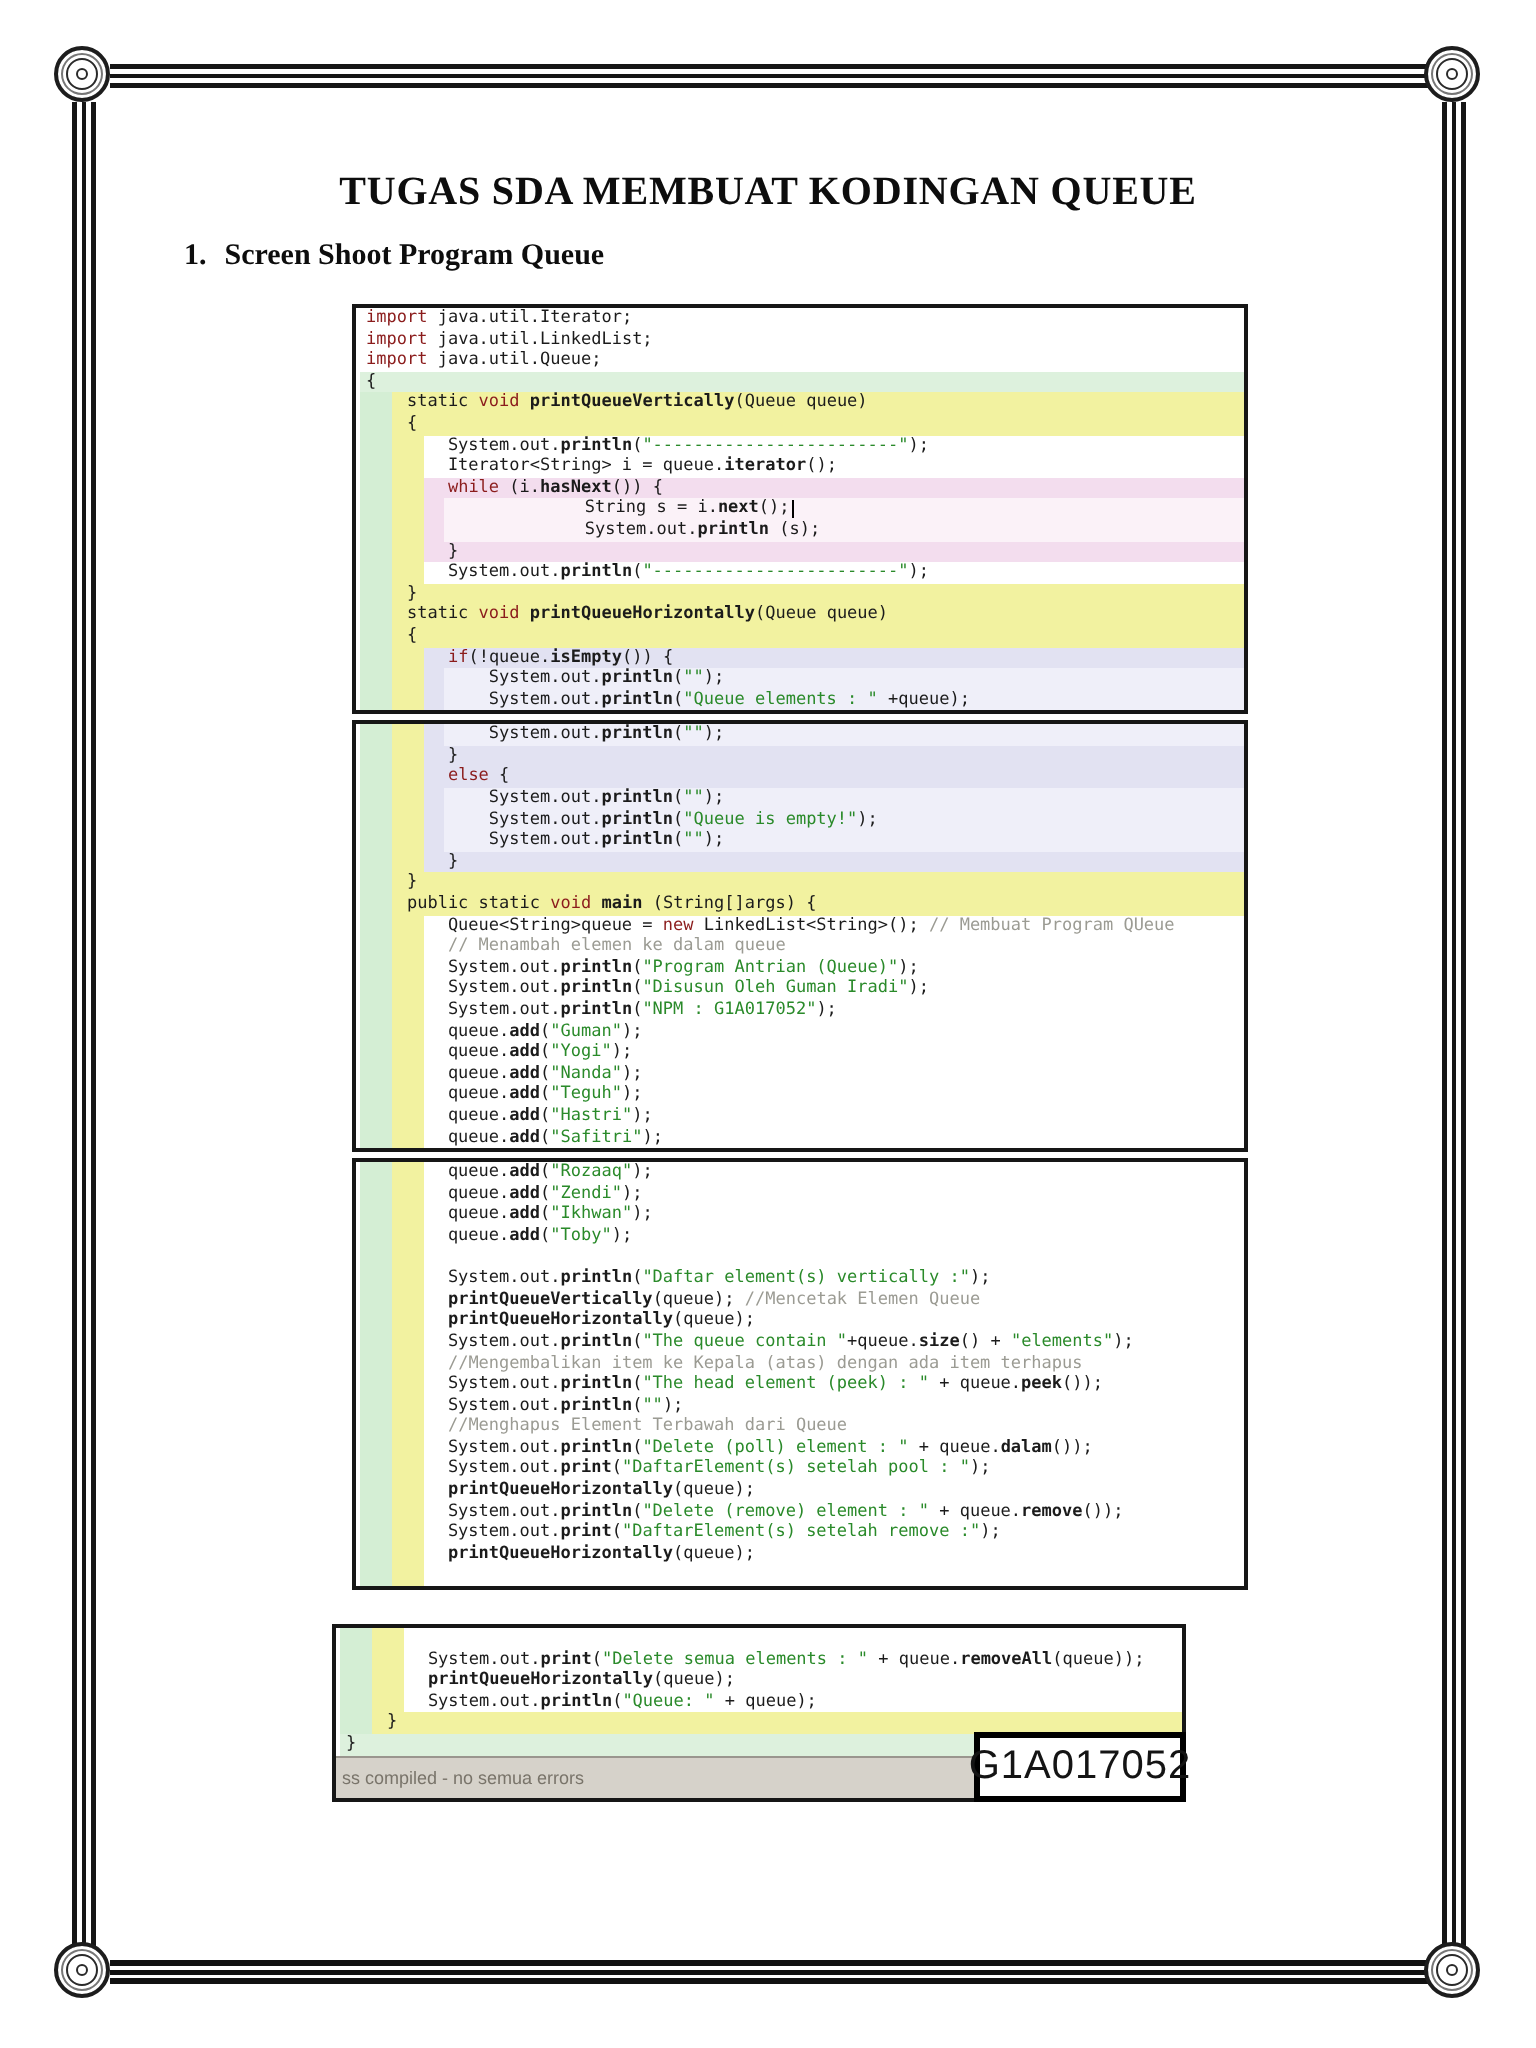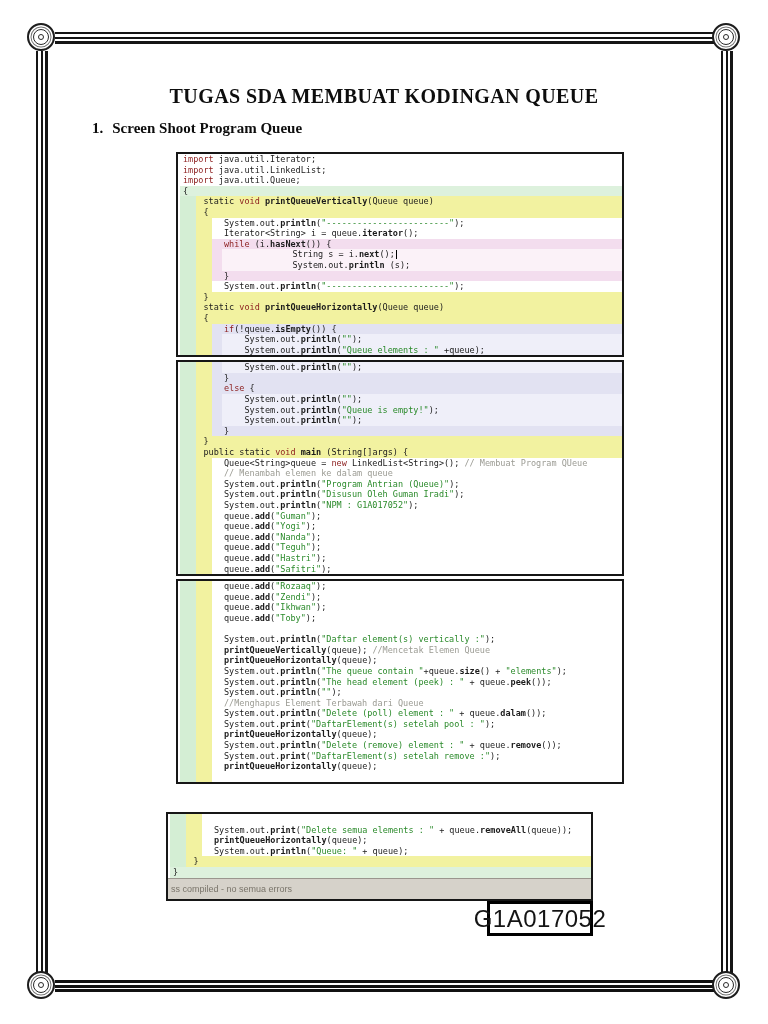--- a/index.html
+++ b/index.html
@@ -48,21 +48,21 @@
   .s-blk1{background:linear-gradient(to right,#fff 0 2px,#d4eed4 2px 18px,#f2f2a0 18px 34px,#f3ddee 34px);}
   .s-blk1in{background:linear-gradient(to right,#fff 0 2px,#d4eed4 2px 18px,#f2f2a0 18px 34px,#f3ddee 34px 44px,#fbf2f8 44px);padding-left:48px;}
   .s-blk2{background:linear-gradient(to right,#fff 0 2px,#d4eed4 2px 18px,#f2f2a0 18px 34px,#e2e2f2 34px);}
   .s-blk2in{background:linear-gradient(to right,#fff 0 2px,#d4eed4 2px 18px,#f2f2a0 18px 34px,#e2e2f2 34px 44px,#efeff9 44px);}
 
   .statusbar{height:20px;background:#d6d2ca;border-top:1px solid #9a968e;
         font-family:"Liberation Sans", sans-serif;font-size:9px;color:#79746a;
         display:flex;align-items:center;padding-left:3px;}
   .badge{position:absolute;left:487px;top:866px;width:100px;height:29px;z-index:5;
         background:#fff;border:3px solid #000;display:flex;align-items:center;justify-content:center;
-        font-family:"Liberation Sans", sans-serif;font-size:24px;color:#141414;letter-spacing:.5px;margin-top:35px;}
+        font-family:"Liberation Sans", sans-serif;font-size:20px;color:#141414;letter-spacing:.5px;}
 </style>
 </head>
 <body>
 
 <div class="page">
 
   <div class="rail h top"></div>
   <div class="rail h bottom"></div>
   <div class="rail v left"></div>
   <div class="rail v right"></div>
@@ -220,20 +220,23 @@
         <div class="cl s-stmt">
           <span class="code">        <b>printQueueVertically</b>(queue); <span class="com">//Mencetak Elemen Queue</span></span>
         </div>
         <div class="cl s-stmt">
           <span class="code">        <b>printQueueHorizontally</b>(queue);</span>
         </div>
         <div class="cl s-stmt">
           <span class="code">        System.out.<b>println</b>(<span class="str">"The queue contain "</span>+queue.<b>size</b>() + <span class="str">"elements"</span>);</span>
         </div>
         <div class="cl s-stmt">
+          <span class="code">        <span class="com">//Mengembalikan item ke Kepala (atas) dengan ada item terhapus</span></span>
+        </div>
+        <div class="cl s-stmt">
           <span class="code">        System.out.<b>println</b>(<span class="str">"The head element (peek) : "</span> + queue.<b>peek</b>());</span>
         </div>
         <div class="cl s-stmt">
           <span class="code">        System.out.<b>println</b>(<span class="str">""</span>);</span>
         </div>
         <div class="cl s-stmt">
           <span class="code">        <span class="com">//Menghapus Element Terbawah dari Queue</span></span>
         </div>
         <div class="cl s-stmt">
           <span class="code">        System.out.<b>println</b>(<span class="str">"Delete (poll) element : "</span> + queue.<b>dalam</b>());</span>

